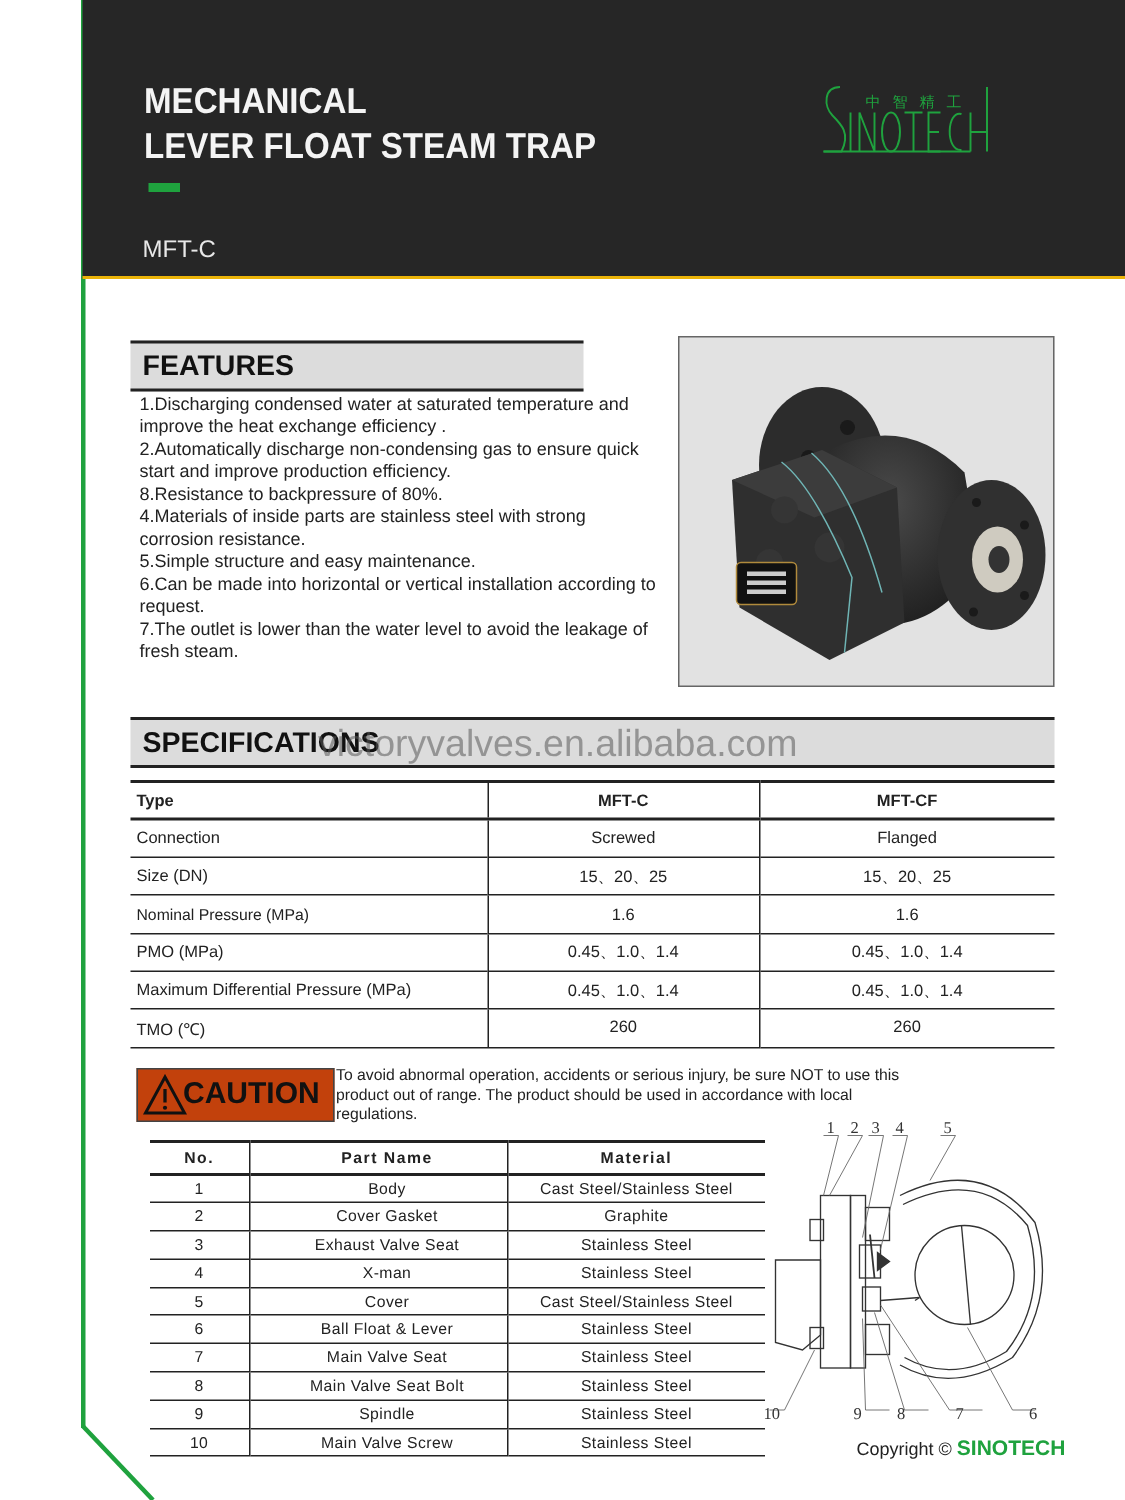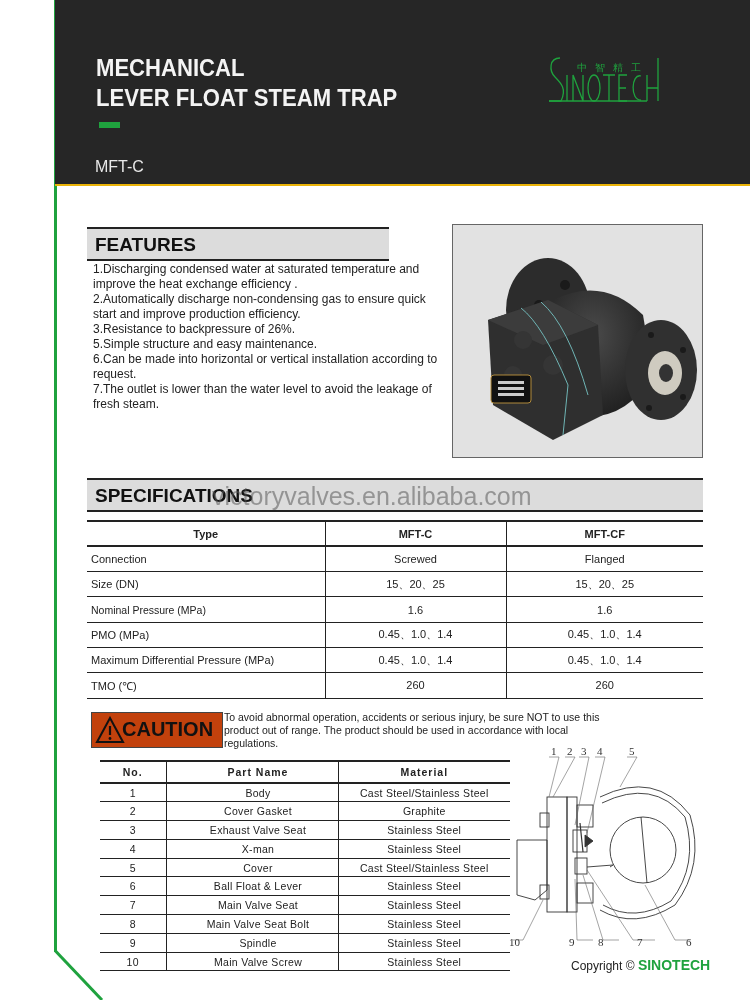--- a/index.html
+++ b/index.html
@@ -29,21 +29,21 @@
   .watermark { position: absolute; left: 212px; top: 482px; font-size: 25px; color: rgba(90,90,90,0.55); font-family: "Liberation Sans", sans-serif; letter-spacing: 0px; }
 
   .features-list { position: absolute; left: 93px; top: 262px; width: 345px; font-size: 12px; line-height: 15px; color: #222; }
 
   .photo-box { position: absolute; left: 452px; top: 224px; width: 251px; height: 234px; background: #e2e2e2; border: 1px solid #666; }
 
   
   .spec-table { position: absolute; left: 87px; top: 520px; width: 616px; border-collapse: collapse; font-size: 11px; color: #222; }
   .spec-table td { height: 25.3px; border-top: 1.5px solid #222; padding: 0 4px; }
   .spec-table tr:last-child td { border-bottom: 1.5px solid #222; }
-  .spec-table tr:first-child td { border-top: 2px solid #222; font-weight: bold; border-bottom: 2px solid #222; text-align: center; }
+  .spec-table tr:first-child td { border-top: 2px solid #222; font-weight: bold; border-bottom: 2px solid #222; }
   .spec-table td.c1 { width: 238px; }
   .spec-table td.c2 { width: 181px; text-align: center; border-left: 1.5px solid #222; }
   .spec-table td.c3 { text-align: center; border-left: 1.5px solid #222; }
 
   
   .caution-box { position: absolute; left: 91px; top: 712px; width: 132px; height: 36px; background: #c2410c; border: 1.5px solid #444; }
   .caution-box .tri { position: absolute; left: 3px; top: 3px; width: 30px; height: 28px; }
   .caution-box .txt { position: absolute; left: 30px; top: 5px; font-size: 20px; font-weight: bold; color: #111; }
   .caution-text { position: absolute; left: 224px; top: 711px; width: 390px; font-size: 10.5px; line-height: 13px; color: #222; }
 
@@ -103,21 +103,22 @@
     </svg>
   </div>
 </div>
 
 <div class="section-bar features-bar">
   <span>FEATURES</span>
 </div>
 <div class="features-list">
   <div>1.Discharging condensed water at saturated temperature and improve the heat exchange efficiency .</div>
   <div>2.Automatically discharge non-condensing gas to ensure quick start and improve production efficiency.</div>
-  <div>3.Resistance to backpressure of 26%.</div>
+  <div>8.Resistance to backpressure of 80%.</div>
+  <div>4.Materials of inside parts are stainless steel with strong corrosion resistance.</div>
   <div>5.Simple structure and easy maintenance.</div>
   <div>6.Can be made into horizontal or vertical installation according to request.</div>
   <div>7.The outlet is lower than the water level to avoid the leakage of fresh steam.</div>
 </div>
 
 <div class="photo-box" aria-label="steam-trap-product-photo">
   <svg width="251" height="234" viewBox="0 0 251 234">
     <defs>
       <radialGradient id="body" cx="40%" cy="35%" r="70%">
         <stop offset="0%" stop-color="#4a4a4a"></stop>

